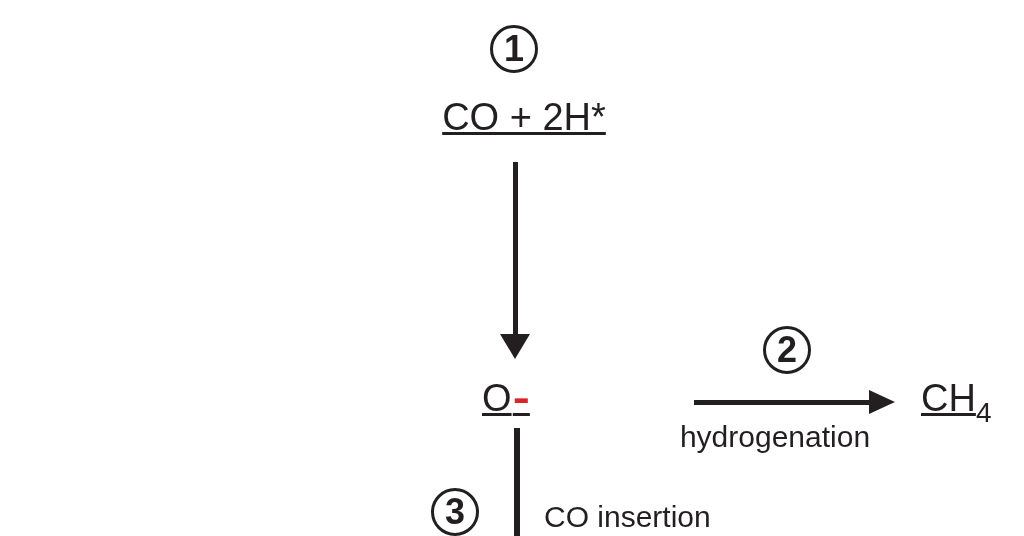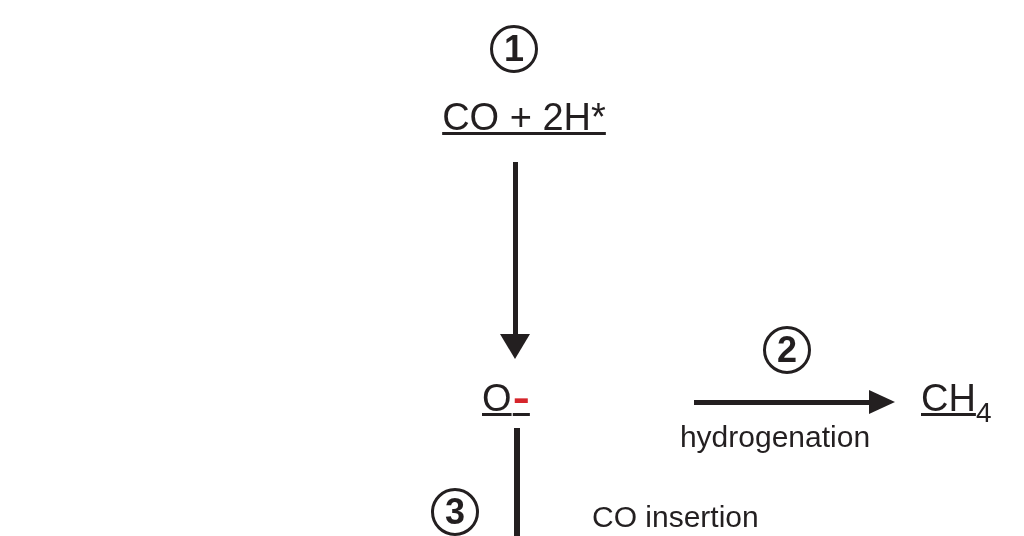--- a/index.html
+++ b/index.html
@@ -74,21 +74,21 @@
   }
 
   .product { left: 921px; top: 398px; transform: translateY(-50%); }
   .product .sub {
     font-size: 28px;
     display: inline-block;
     transform: translateY(11px);
   }
 
   .hydrogenation-label { left: 759px; top: 437px; transform: translate(-50%, -50%); margin-left: 16px; }
-  .co-insertion-label  { left: 544px; top: 517px; transform: translateY(-50%); margin-left: 48px; }
+  .co-insertion-label  { left: 544px; top: 517px; transform: translateY(-50%); }
 
   
   .v-shaft {
     position: absolute;
     background: var(--ink);
   }
   .arrow1-shaft { left: 513px; top: 162px; width: 5px; height: 175px; }
   .arrow3-line  { left: 514px; top: 428px; width: 6px; height: 108px; }
 
   .arrow1-head {

